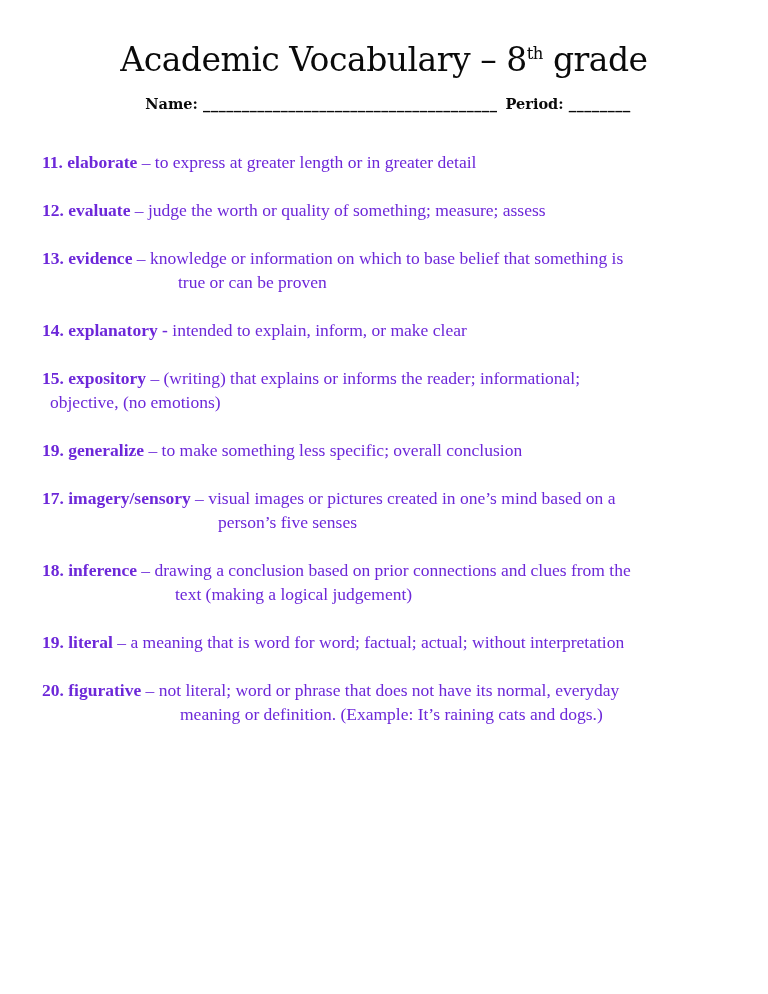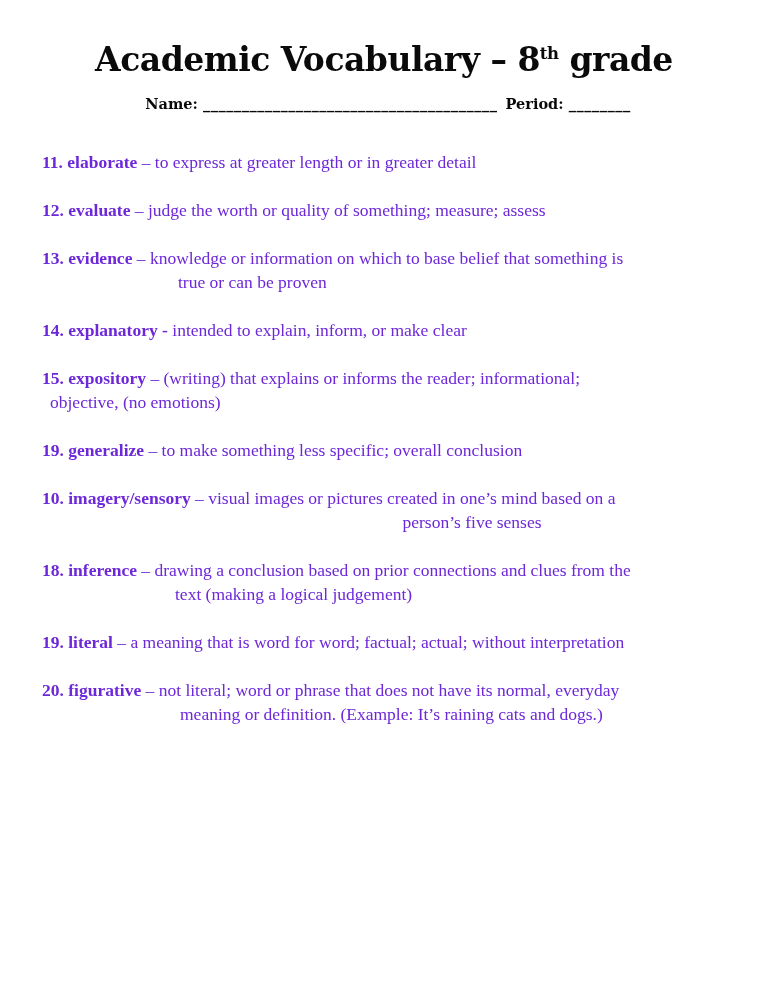--- a/index.html
+++ b/index.html
@@ -10,21 +10,21 @@
     background: #ffffff;
     color: #111111;
     overflow: hidden;
     font-family: "Liberation Serif", serif;
   }
   
   .title {
     margin: 40px 0 0 0;
     text-align: center;
     font-family: "DejaVu Serif", serif;
-    font-weight: bold;
+    font-weight: normal;
     font-size: 33px;
     letter-spacing: -0.5px;
     color: #0a0a0a;
     white-space: nowrap;
   }
   .title sup {
     font-size: 0.5em;
     vertical-align: super;
     line-height: 0;
   }
@@ -47,21 +47,21 @@
     line-height: 24px;
     color: #6d28d9;
   }
   .item { margin: 0 0 24px 0; }
   .item:last-child { margin-bottom: 0; }
   .line1, .line2 { display: block; white-space: nowrap; }
   .term-bold { font-weight: bold; }
   
   .ind-13 { padding-left: 136px; }
   .ind-15 { padding-left: 0; margin-left: 8px; }
-  .ind-17 { padding-left: 176px; text-align: center; }
+  .ind-17 { padding-left: 176px; }
   .ind-18 { padding-left: 133px; }
   .ind-20 { padding-left: 138px; }
 </style>
 </head>
 <body>
 
 <div class="page">
 
   <h1 class="title"><span>Academic Vocabulary – 8</span><sup>th</sup><span> grade</span></h1>
 
@@ -89,21 +89,21 @@
     <p class="item">
         <span class="line1"><span class="term-bold"><span>15.</span> <span>expository</span></span><span class="sep"> – </span><span class="def">(writing) that explains or informs the reader; informational;</span></span>
         <span class="line2 ind-15">objective, (no emotions)</span>
       </p>
 
     <p class="item">
         <span class="line1"><span class="term-bold"><span>19.</span> <span>generalize</span></span><span class="sep"> – </span><span class="def">to make something less specific; overall conclusion</span></span>
       </p>
 
     <p class="item">
-        <span class="line1"><span class="term-bold"><span>10.</span> <span>imagery/sensory</span></span><span class="sep"> – </span><span class="def">visual images or pictures created in one’s mind based on a</span></span>
+        <span class="line1"><span class="term-bold"><span>17.</span> <span>imagery/sensory</span></span><span class="sep"> – </span><span class="def">visual images or pictures created in one’s mind based on a</span></span>
         <span class="line2 ind-17">person’s five senses</span>
       </p>
 
     <p class="item">
         <span class="line1"><span class="term-bold"><span>18.</span> <span>inference</span></span><span class="sep"> – </span><span class="def">drawing a conclusion based on prior connections and clues from the</span></span>
         <span class="line2 ind-18">text (making a logical judgement)</span>
       </p>
 
     <p class="item">
         <span class="line1"><span class="term-bold"><span>19.</span> <span>literal</span></span><span class="sep"> – </span><span class="def">a meaning that is word for word; factual; actual; without interpretation</span></span>

